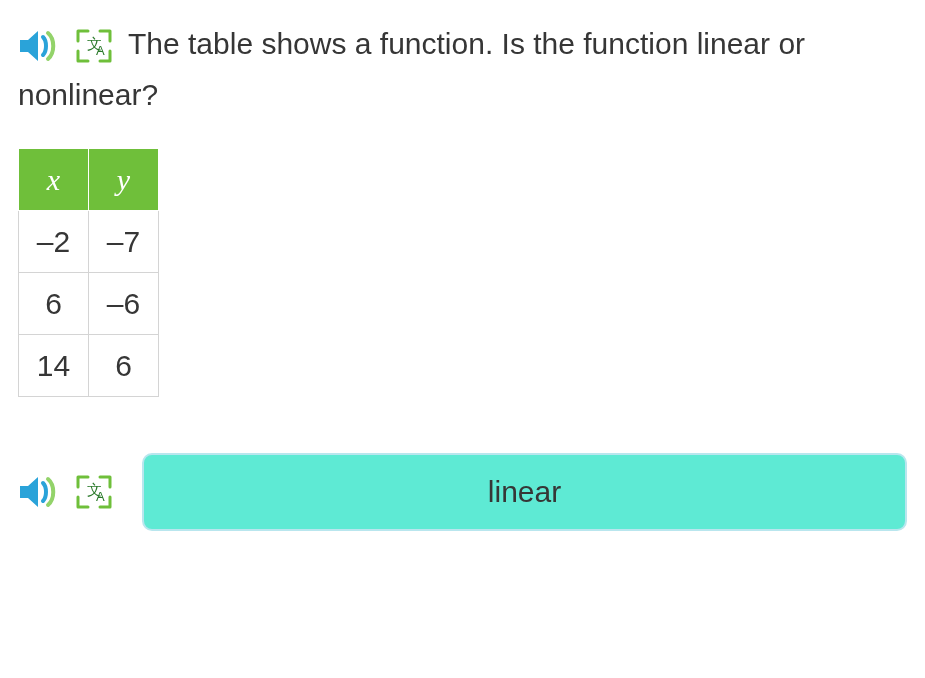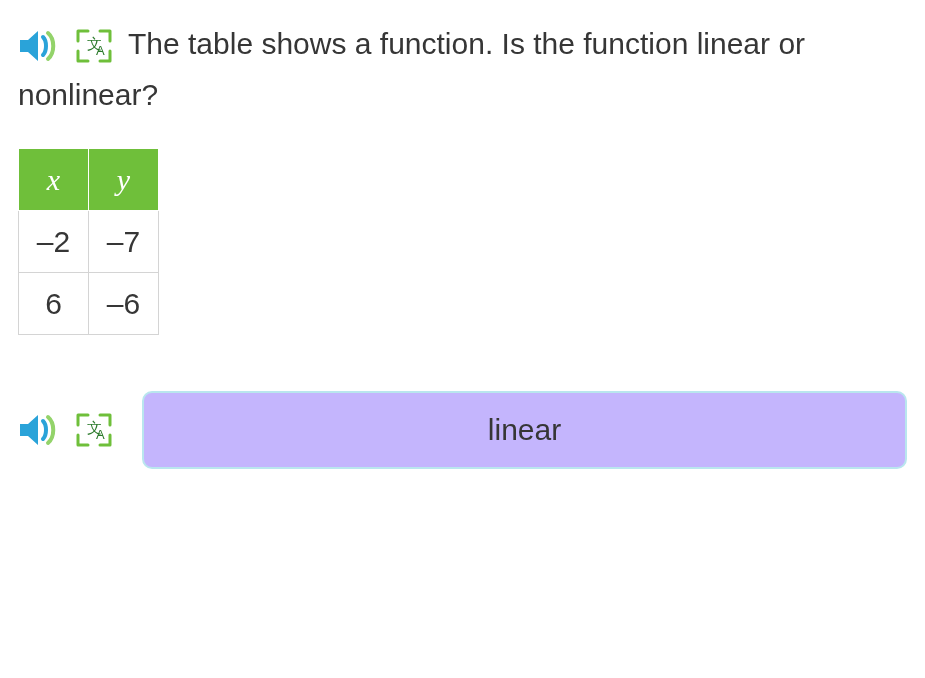--- a/index.html
+++ b/index.html
@@ -55,21 +55,21 @@
     align-items: center;
     gap: 14px;
     flex-shrink: 0;
   }
   .answer-btn {
     flex: 1;
     min-width: 300px;
     height: 78px;
     border: 2px solid #b9e6ee;
     border-radius: 10px;
-    background: #c4b5fd;
+    background: #5eead4;
     font-size: 30px;
     color: #363636;
     display: flex;
     align-items: center;
     justify-content: center;
     cursor: pointer;
   }
   svg { display: block; }
 </style>
 </head>
@@ -105,20 +105,24 @@
   </thead>
   <tbody>
     <tr>
       <td>–2</td>
       <td>–7</td>
     </tr>
     <tr>
       <td>6</td>
       <td>–6</td>
     </tr>
+    <tr>
+      <td>14</td>
+      <td>6</td>
+    </tr>
   </tbody>
 </table>
 
 <div class="answer-row">
   <div class="answer-icons">
     <span>
       <svg width="42" height="38" viewBox="0 0 42 38">
         <path d="M2 13 L10 13 L20 4 L20 34 L10 25 L2 25 Z" fill="#2aa3d9"></path>
         <path d="M25 10 C29 14 29 24 25 28" stroke="#2aa3d9" stroke-width="4" fill="none" stroke-linecap="round"></path>
         <path d="M30 6 C37 12 37 26 30 32" stroke="#93d36a" stroke-width="4" fill="none" stroke-linecap="round"></path>

